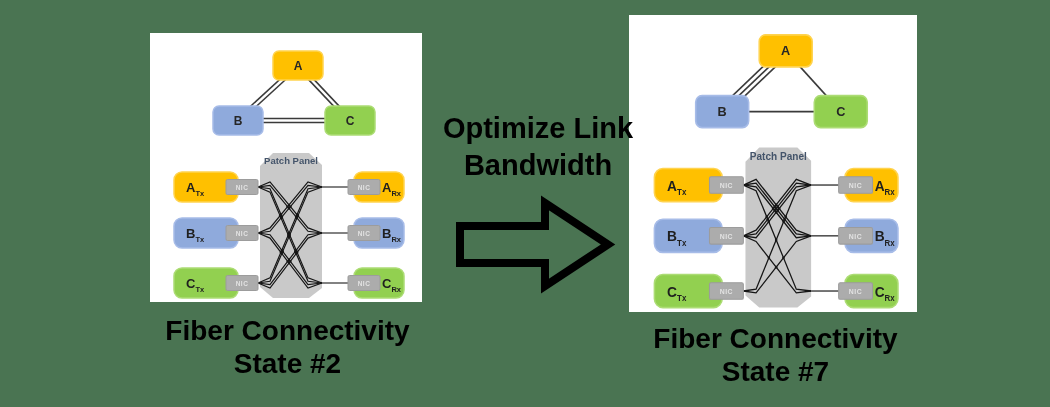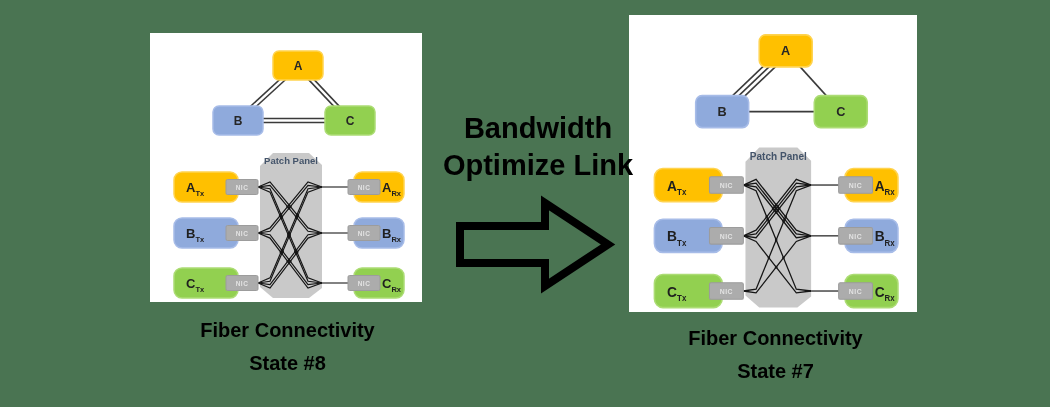--- a/index.html
+++ b/index.html
@@ -9,21 +9,21 @@
     --nic:#acacac; --nic-br:#9c9c9c; --nic-txt:#e3e3e3;
     --patch:#c9c9c9; --patch-label:#44546A;
     --fiber:#161616; --glink:#3a3a3a; --text:#000;
   }
   html,body{margin:0;padding:0;}
   body{font-family:"Liberation Sans",sans-serif;}
   #canvas{position:relative;width:1050px;height:407px;background:var(--bg);overflow:hidden;}
   .panel{position:absolute;background:#ffffff;}
   #panel-0{left:150px;top:33px;width:272px;height:269px;}
   #panel-1{left:629px;top:15px;width:288px;height:297px;}
-  .caption{position:absolute;text-align:center;font-weight:bold;font-size:20px;line-height:33px;color:var(--text);letter-spacing:0px;}
+  .caption{position:absolute;text-align:center;font-weight:bold;font-size:28px;line-height:33px;color:var(--text);letter-spacing:0px;}
   #caption-0{left:140px;top:314px;width:295px;}
   #caption-1{left:618px;top:322px;width:315px;}
   #center-label{position:absolute;left:418px;top:110px;width:240px;text-align:center;font-weight:bold;font-size:29px;line-height:37px;color:var(--text);}
   #arrow-svg{position:absolute;left:448px;top:192px;}
   
   .node-a{fill:var(--node-a);stroke:var(--node-a-br);stroke-width:1.5;}
   .node-b{fill:var(--node-b);stroke:var(--node-b-br);stroke-width:1.5;}
   .node-c{fill:var(--node-c);stroke:var(--node-c-br);stroke-width:1.5;}
   .node-label{font-size:12px;font-weight:bold;fill:#262626;text-anchor:middle;}
   .patch{fill:var(--patch);}
@@ -250,30 +250,30 @@
         <line class="conn" x1="172" y1="250" x2="200" y2="250"></line>
         <rect class="node-c" x="204" y="235" width="50" height="30" rx="8"></rect>
         <rect class="nic-box" x="198" y="242.5" width="32" height="15" rx="1.5"></rect>
         <text class="port-label" x="232" y="255"><tspan>C</tspan><tspan class="sub" dy="4">Rx</tspan></text>
         <text class="nic-label" x="214" y="252.5">NIC</text>
       </g>
     </svg>
   </div>
 
   <div id="center-label">
+    <div>Optimize Link</div>
     <div>Bandwidth</div>
-    <div>Optimize Link</div>
   </div>
 
   <svg id="arrow-svg" width="170" height="105" viewBox="0 0 170 105">
     <path d="M12,34 L97,34 L97,11 L160,52.5 L97,94 L97,71 L12,71 Z" fill="none" stroke="#000" stroke-width="8" stroke-linejoin="miter"></path>
   </svg>
 
   <div class="caption" id="caption-0">
     <div>Fiber Connectivity</div>
-    <div>State #8</div>
+    <div>State #2</div>
   </div>
   <div class="caption" id="caption-1">
     <div>Fiber Connectivity</div>
     <div>State #7</div>
   </div>
 
 </div>
 
 </body></html>

